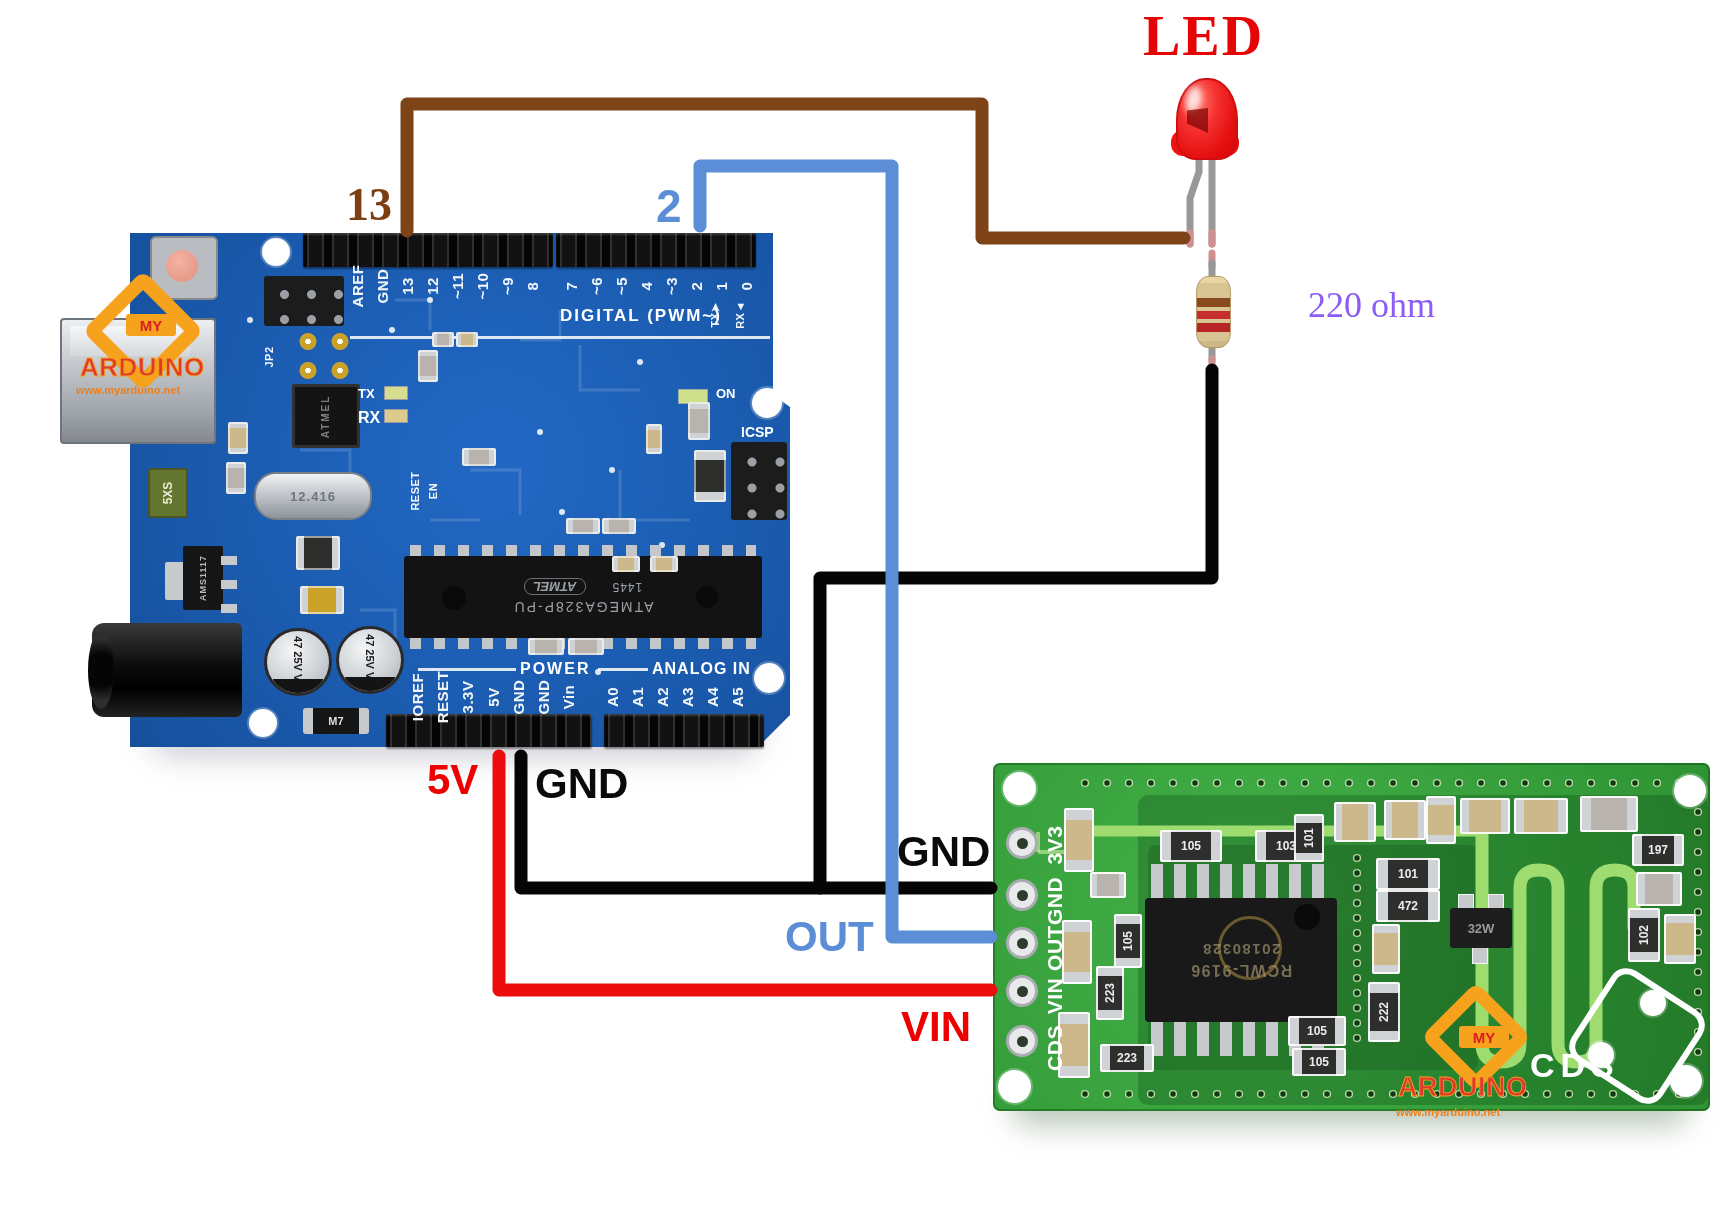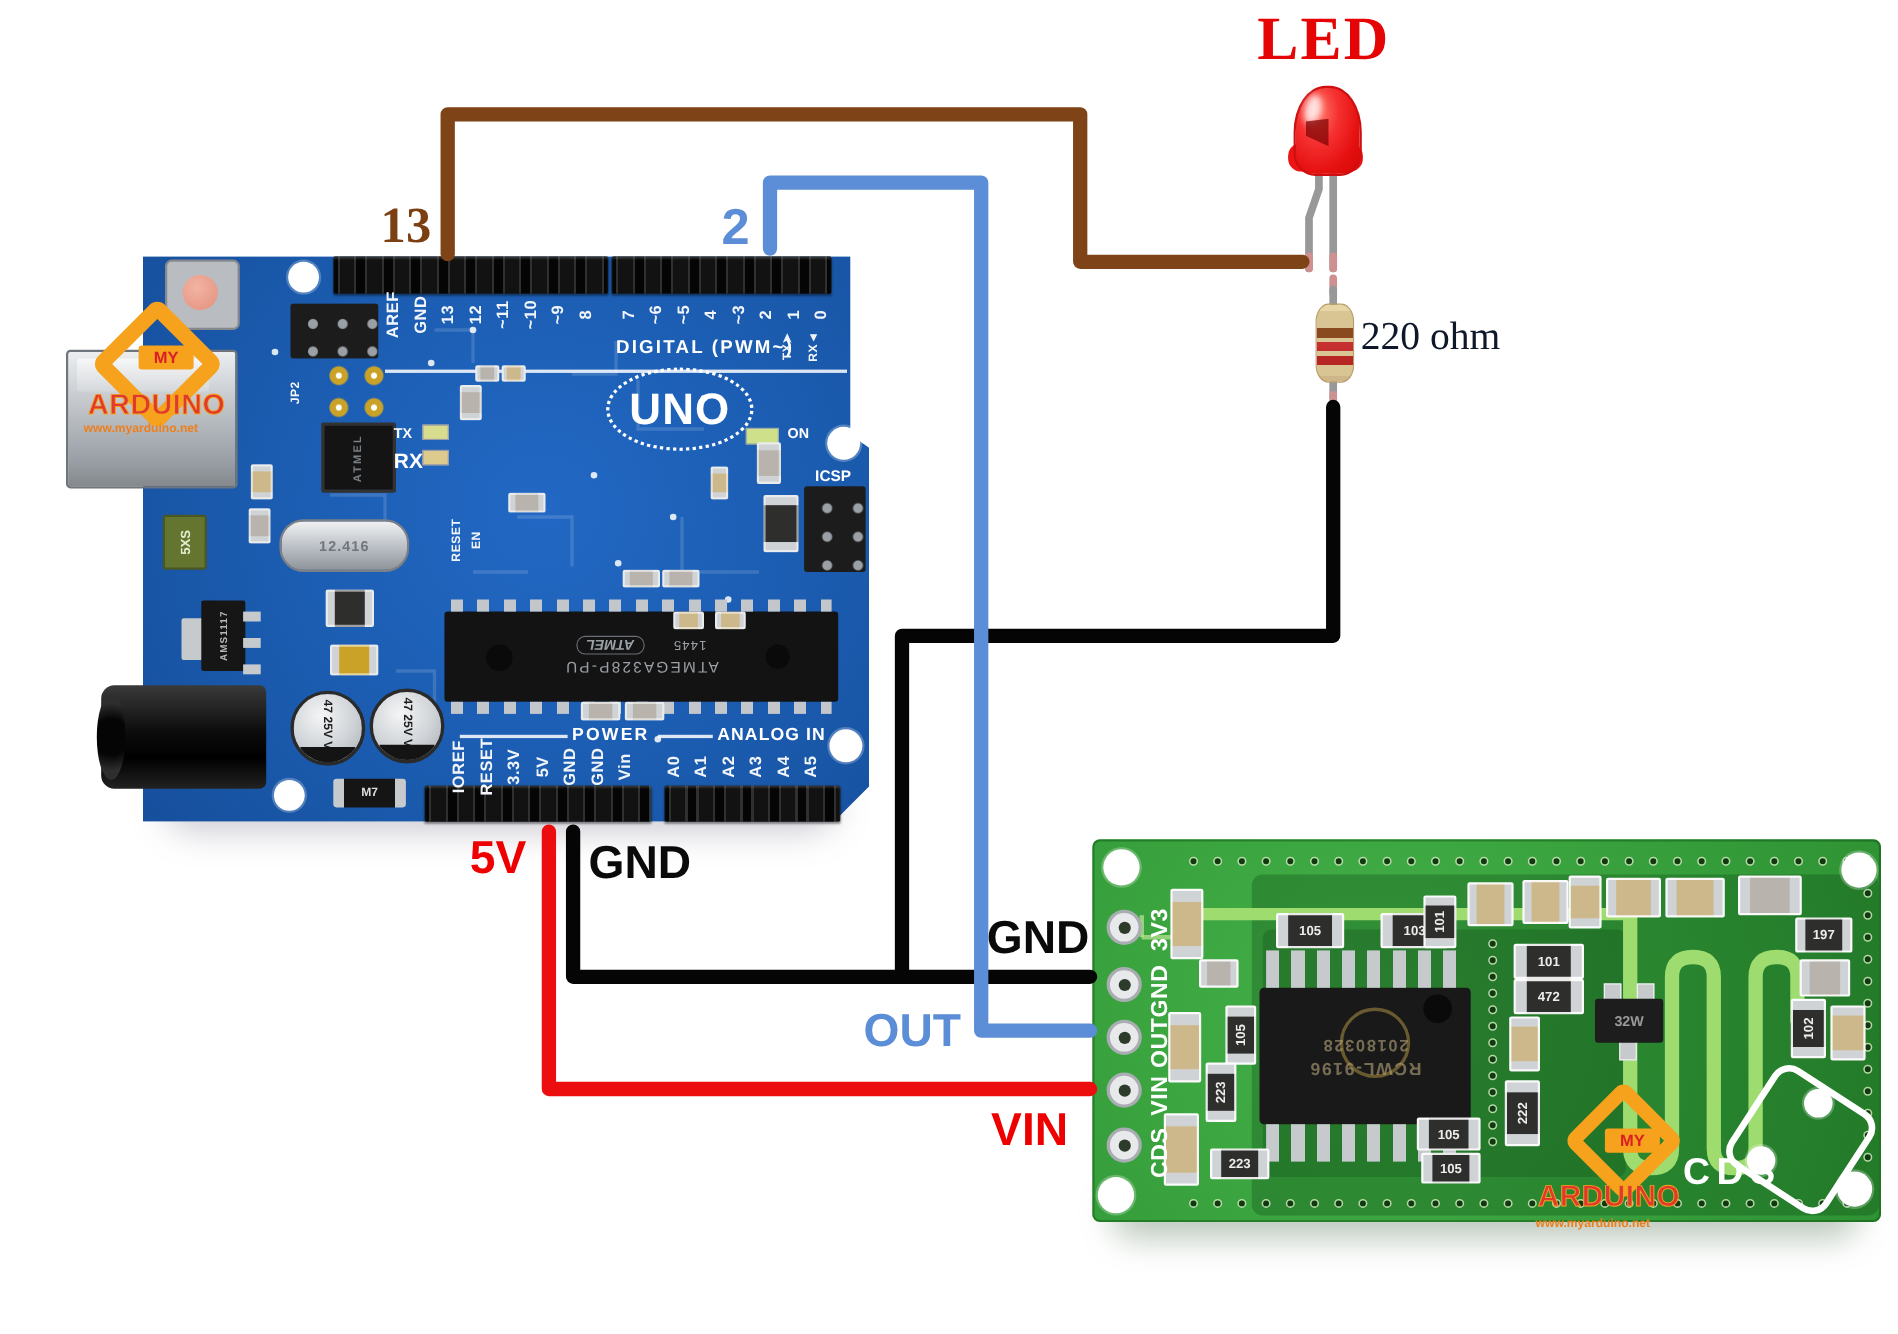--- a/index.html
+++ b/index.html
@@ -86,21 +86,21 @@
   #diode-m7 span{font:700 11px "Liberation Sans",sans-serif;color:#ddd;}
   #uno-oval{left:551px;top:334px;width:128px;height:70px;z-index:5;border:3px dotted #fff;border-radius:50%;
     display:flex;align-items:center;justify-content:center;}
   #uno-text{font-size:40px;font-weight:700;color:#fff;letter-spacing:1px;}
   #digital-caption{left:560px;top:306px;font-size:17px;letter-spacing:2px;}
   #power-caption{left:520px;top:660px;font-size:16px;letter-spacing:2px;}
   #analog-caption{left:652px;top:660px;font-size:16px;letter-spacing:1px;}
   #on-label{left:716px;top:386px;font-size:13px;}
   #on-led{left:678px;top:389px;width:28px;height:13px;background:#cfe08a;border:1px solid #9aa;z-index:4;}
   #tx-label{left:358px;top:386px;font-size:13px;}
-  #rx-label{left:358px;top:409px;font-size:19px;text-align:right;}
+  #rx-label{left:358px;top:409px;font-size:16px;text-align:right;}
   #tx-led{left:384px;top:386px;width:22px;height:12px;background:#d8dc8e;border:1px solid #99a;z-index:4;}
   #rx-led{left:384px;top:409px;width:22px;height:12px;background:#ddcb8e;border:1px solid #99a;z-index:4;}
   #icsp-label{left:741px;top:424px;font-size:14px;}
   
   .logo-diamond{border:14px solid #f6a21c;border-radius:10px;transform:rotate(45deg);z-index:5;}
   .logo-banner{background:#f6a21c;border-radius:3px;z-index:6;display:flex;align-items:center;justify-content:center;}
   .logo-banner span{font:700 15px "Liberation Sans",sans-serif;color:#d91e26;}
   .logo-name{z-index:6;font-weight:700;color:#e03a2f;-webkit-text-stroke:.8px #f6a21c;letter-spacing:.5px;}
   .logo-url{z-index:6;font-weight:700;color:#ef7f1a;}
   #alogo-diamond{left:100px;top:288px;width:58px;height:58px;}
@@ -130,21 +130,21 @@
     transform:rotate(33deg);z-index:4;}
   .pinhole{width:26px;height:26px;background:#e8e9eb;border:3px solid #a9adb2;border-radius:50%;z-index:4;
     display:flex;align-items:center;justify-content:center;}
   .pinhole i{width:11px;height:11px;background:#2c3b2a;border-radius:50%;}
   
   .biglabel{position:absolute;z-index:12;white-space:nowrap;}
   .serif{font-family:"Liberation Serif",serif;}
   #lbl-13{font-size:46px;font-weight:700;color:#7c3f12;left:346px;top:178px;}
   #lbl-2{font-size:46px;font-weight:600;color:#5b8ed6;left:656px;top:179px;}
   #lbl-led{font-size:56px;font-weight:600;color:#e60505;left:1143px;top:4px;letter-spacing:2px;}
-  #lbl-220{font-size:36px;color:#0f172a;left:1237px;top:284px;}
+  #lbl-220{font-size:36px;color:#8b5cf6;left:1308px;top:284px;}
   #lbl-5v{font-size:42px;font-weight:700;color:#ee0000;left:427px;top:756px;}
   #lbl-gnd-a{font-size:42px;font-weight:600;color:#0a0a0a;left:535px;top:760px;}
   #lbl-gnd-m{font-size:42px;font-weight:600;color:#0a0a0a;left:897px;top:828px;}
   #lbl-out{font-size:42px;font-weight:600;color:#5b8ed6;left:785px;top:913px;}
   #lbl-vin{font-size:42px;font-weight:700;color:#ee0000;left:901px;top:1003px;}
   
   #led-body{left:1176px;top:78px;width:58px;height:78px;z-index:6;border:2px solid #cf0f0f;
     border-radius:29px 29px 20px 20px / 42px 42px 20px 20px;
     background:radial-gradient(ellipse at 35% 28%,#ff7a6b 0%,#f53030 35%,#e51010 70%,#d60707 100%);}
   #led-flange{left:1171px;top:130px;width:68px;height:26px;z-index:5;background:#ee1414;border-radius:12px;}
@@ -346,23 +346,20 @@
   <div class="abs ecap" style="left:264px;top:628px">
       <span class="cap-label">47 25V VT</span>
     </div>
   <div class="abs ecap" style="left:336px;top:626px">
       <span class="cap-label">47 25V VT</span>
     </div>
   <div class="abs" id="diode-m7">
       <span>M7</span>
     </div>
 
-  <div class="abs" id="uno-oval">
-    <span id="uno-text">UNO</span>
-  </div>
   <div class="caption" id="digital-caption">DIGITAL (PWM~)</div>
   <div class="abs silk" style="left:350px;top:336px;width:420px;height:3px"></div>
   <div class="caption" id="power-caption">POWER</div>
   <div class="caption" id="analog-caption">ANALOG IN</div>
   <div class="abs silk" style="left:418px;top:668px;width:98px;height:3px"></div>
   <div class="abs silk" style="left:598px;top:668px;width:50px;height:3px"></div>
   <div class="caption" id="on-label">ON</div>
   <div class="abs" id="on-led"></div>
 
   <span class="vlabel vlabel-sm" style="left:386px;top:482px">RESET</span>

